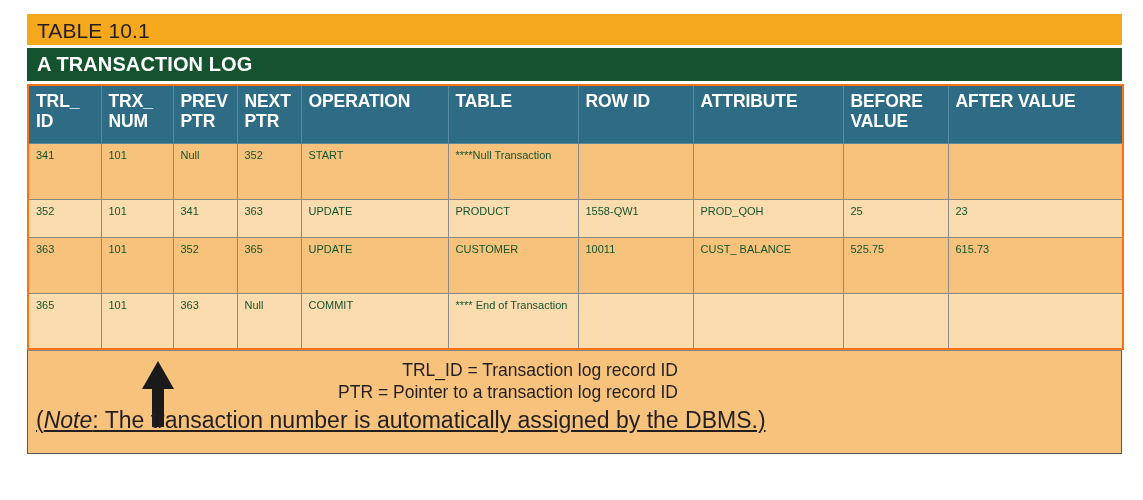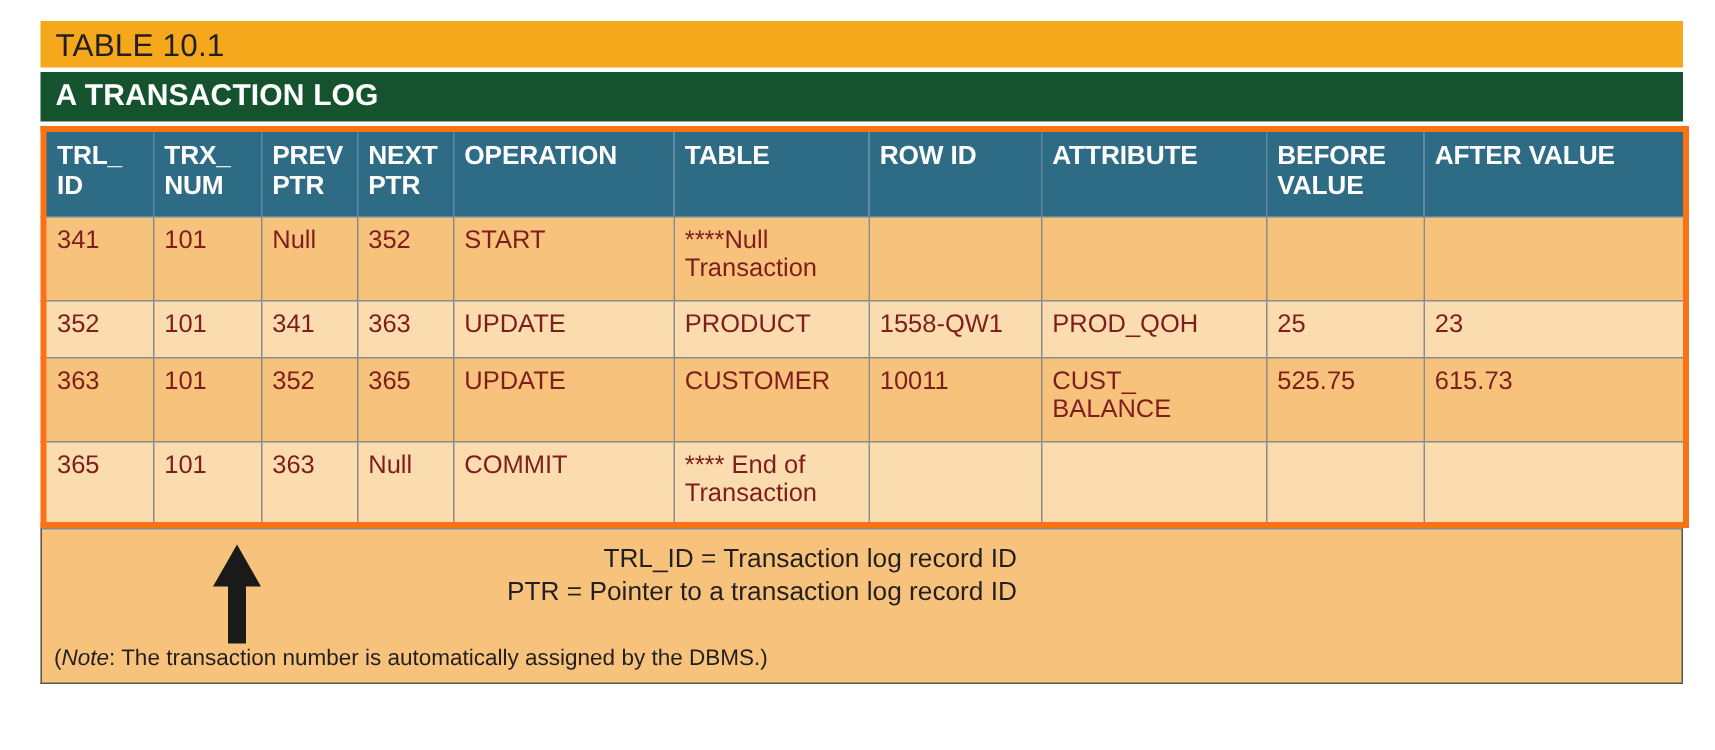--- a/index.html
+++ b/index.html
@@ -44,30 +44,30 @@
     line-height: 33px;
     font-size: 20px;
   }
 
   
   table.log {
     border-collapse: collapse;
     table-layout: fixed;
     width: 1095px;
     margin-top: 3px;
-    border: 4px solid #f97316;
+    border: 2px solid #f97316;
   }
   table.log th, table.log td {
     border: 1px solid #8a8a8a;
     padding: 5px 7px 6px 7px;
     vertical-align: top;
     text-align: left;
-    font-size: 17px;
+    font-size: 11px;
     line-height: 1.16;
-    color: #7f1d1d;
+    color: #14532d;
     box-sizing: border-box;
     word-wrap: break-word;
   }
   table.log thead th {
     background: #2E6B85;
     color: #ffffff;
     font-weight: bold;
     font-size: 17.5px;
     letter-spacing: -0.1px;
     height: 58px;
@@ -111,25 +111,26 @@
     top: 8px;
     width: 650px;
     text-align: right;
     font-size: 17.5px;
     line-height: 22px;
     color: #231F20;
   }
   .note-line {
     position: absolute;
     left: 8px;
-    bottom: 5px;
-    font-size: 15px;
+    bottom: 22px;
+    font-size: 23px;
     line-height: 22px;
     color: #231F20;
     white-space: nowrap;
+    text-decoration: underline;
   }
   .note-line i { font-style: italic; }
 
   .up-arrow {
     position: absolute;
     left: 108px;
     top: 8px;
     width: 44px;
     height: 70px;
   }

